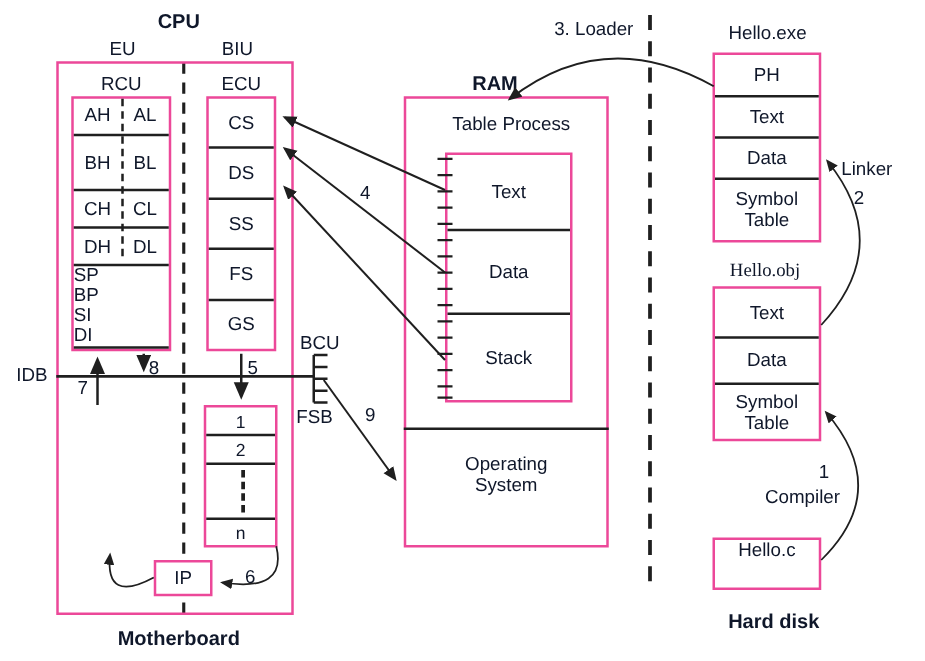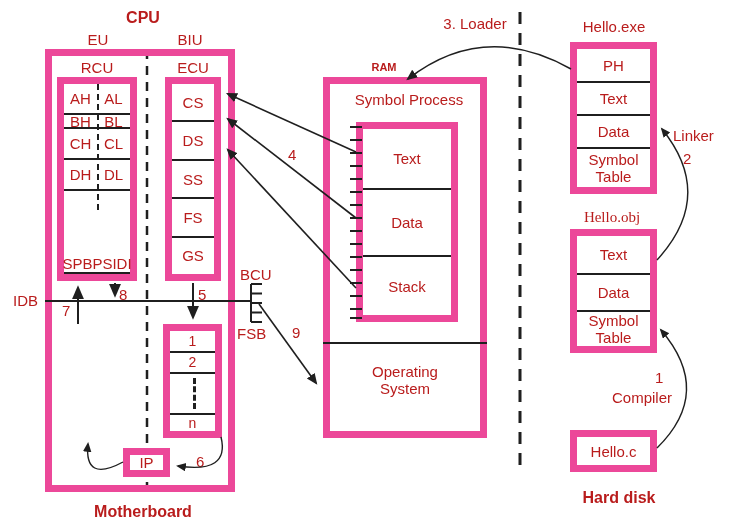--- a/index.html
+++ b/index.html
@@ -1,35 +1,35 @@
 <!DOCTYPE html>
 <html><head>
 <meta charset="utf-8">
 <style>
   html,body{margin:0;padding:0;background:#fff;}
   #stage{
     position:relative;width:740px;height:529px;background:#fff;overflow:hidden;
-    font-family:"Liberation Sans", sans-serif;color:#b91c1c;
+    font-family:"Liberation Sans", sans-serif;color:#0f172a;
   }
   .lbl{position:absolute;font-size:15px;line-height:17px;white-space:nowrap;}
   .ctr{transform:translateX(-50%);}
   .bold{font-weight:bold;}
-  .box{position:absolute;border:7px solid #ec4899;background:#fff;box-sizing:border-box;
+  .box{position:absolute;border:2px solid #ec4899;background:#fff;box-sizing:border-box;
        display:flex;flex-direction:column;z-index:2;}
   .cell{display:flex;align-items:center;justify-content:center;font-size:15px;
         border-bottom:2px solid #1f1f1f;box-sizing:border-box;text-align:center;}
   .cell:last-child{border-bottom:none;}
   .grow{flex:1 1 auto;}
   .pair{display:flex;flex-direction:row;}
   .pair .half{flex:1;display:flex;align-items:center;justify-content:center;}
   .vdash{position:absolute;left:50%;top:0;width:0;border-left:2px dashed #1f1f1f;z-index:3;}
   .qdash{position:absolute;left:50%;top:4px;bottom:4px;width:0;border-left:3px dashed #1f1f1f;}
   svg{position:absolute;left:0;top:0;pointer-events:none;}
   #bg{z-index:1;} #fg{z-index:4;}
-  .ptrcol{display:flex;align-items:flex-end;justify-content:center;
+  .ptrcol{display:flex;flex-direction:column;align-items:flex-start;justify-content:center;
           line-height:16px;font-size:15px;}
 </style>
 </head>
 <body>
 
 <div id="stage">
 
   <svg id="bg" width="740" height="529" viewBox="0 0 740 529">
     <line x1="147" y1="50" x2="147" y2="491" stroke="#1f1f1f" stroke-width="2.5" stroke-dasharray="9 7"></line>
     <line x1="520" y1="12" x2="520" y2="470" stroke="#1f1f1f" stroke-width="3" stroke-dasharray="12 9"></line>
@@ -38,22 +38,22 @@
   <div class="lbl ctr bold" style="left:143px;top:9px;font-size:16px;">CPU</div>
   <div class="lbl ctr" style="left:98px;top:31px;">EU</div>
   <div class="lbl ctr" style="left:190px;top:31px;">BIU</div>
   <div class="lbl ctr" style="left:97px;top:59px;">RCU</div>
   <div class="lbl ctr" style="left:193px;top:59px;">ECU</div>
   <div class="lbl" style="left:13px;top:292px;">IDB</div>
   <div class="lbl" style="left:240px;top:266px;">BCU</div>
   <div class="lbl" style="left:237px;top:325px;">FSB</div>
   <div class="lbl ctr bold" style="left:143px;top:503px;font-size:16px;">Motherboard</div>
 
-  <div class="lbl ctr bold" style="left:384px;top:59px;font-size:11px;">RAM</div>
-  <div class="lbl ctr" style="left:409px;top:91px;">Symbol Process</div>
+  <div class="lbl ctr bold" style="left:396px;top:59px;font-size:16px;">RAM</div>
+  <div class="lbl ctr" style="left:409px;top:91px;">Table Process</div>
   <div class="lbl ctr" style="left:405px;top:363px;white-space:normal;width:110px;text-align:center;margin-left:-55px;transform:none;">Operating System</div>
 
   <div class="lbl ctr" style="left:475px;top:15px;">3. Loader</div>
   <div class="lbl ctr" style="left:614px;top:18px;text-align:right;">Hello.exe</div>
   <div class="lbl ctr" style="left:612px;top:209px;font-family:Liberation Serif, serif;">Hello.obj</div>
   <div class="lbl" style="left:673px;top:127px;">Linker</div>
   <div class="lbl" style="left:683px;top:150px;">2</div>
   <div class="lbl" style="left:655px;top:369px;">1</div>
   <div class="lbl" style="left:612px;top:389px;">Compiler</div>
   <div class="lbl ctr bold" style="left:619px;top:489px;font-size:16px;">Hard disk</div>
@@ -65,21 +65,21 @@
   <div class="lbl" style="left:119px;top:286px;">8</div>
   <div class="lbl" style="left:292px;top:324px;">9</div>
 
   <div class="box" style="left:45px;top:49px;width:190px;height:443px;background:transparent;"></div>
 
   <div class="box" style="left:57px;top:77px;width:80px;height:204px;">
     <div class="cell pair" style="height:31px;">
       <div class="half">AH</div>
       <div class="half">AL</div>
     </div>
-    <div class="cell pair" style="height:14px;">
+    <div class="cell pair" style="height:46px;">
       <div class="half">BH</div>
       <div class="half">BL</div>
     </div>
     <div class="cell pair" style="height:31px;">
       <div class="half">CH</div>
       <div class="half">CL</div>
     </div>
     <div class="cell pair" style="height:31px;">
       <div class="half">DH</div>
       <div class="half">DL</div>
@@ -129,21 +129,21 @@
     <div class="cell" style="height:33px;">Data</div>
     <div class="cell grow" style="white-space:normal;width:100%;line-height:17px;">Symbol Table</div>
   </div>
 
   <div class="box" style="left:570px;top:229px;width:87px;height:124px;">
     <div class="cell" style="height:40px;">Text</div>
     <div class="cell" style="height:37px;">Data</div>
     <div class="cell grow" style="white-space:normal;width:100%;line-height:17px;">Symbol Table</div>
   </div>
 
-  <div class="box" style="left:570px;top:430px;width:87px;height:42px;align-items:center;justify-content:center;">
+  <div class="box" style="left:570px;top:430px;width:87px;height:42px;align-items:center;justify-content:flex-start;">
     <div style="font-size:15px;">Hello.c</div>
   </div>
 
   <svg id="fg" width="740" height="529" viewBox="0 0 740 529">
     <defs>
       <marker id="ah" markerWidth="9" markerHeight="8" refX="5.6" refY="3" orient="auto">
         <path d="M0,0 L7,3 L0,6 Z" fill="#1f1f1f"></path>
       </marker>
     </defs>
 

